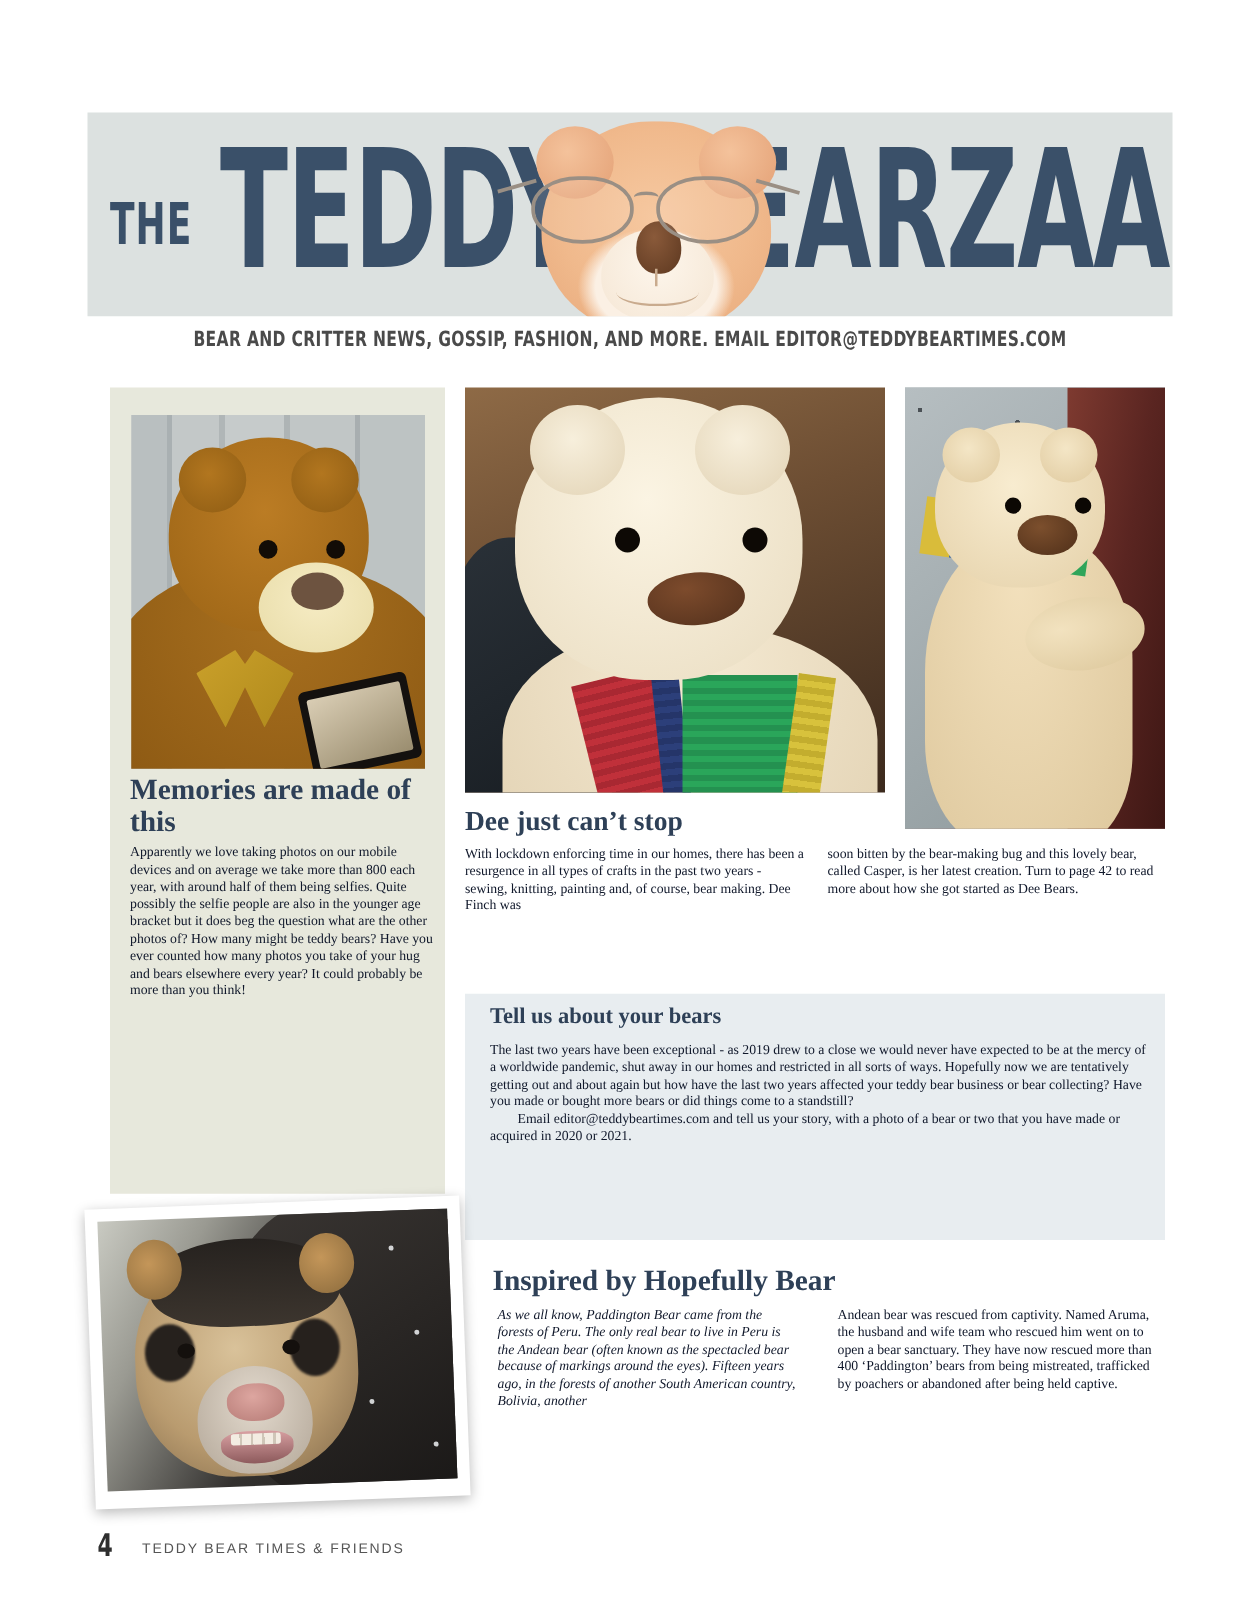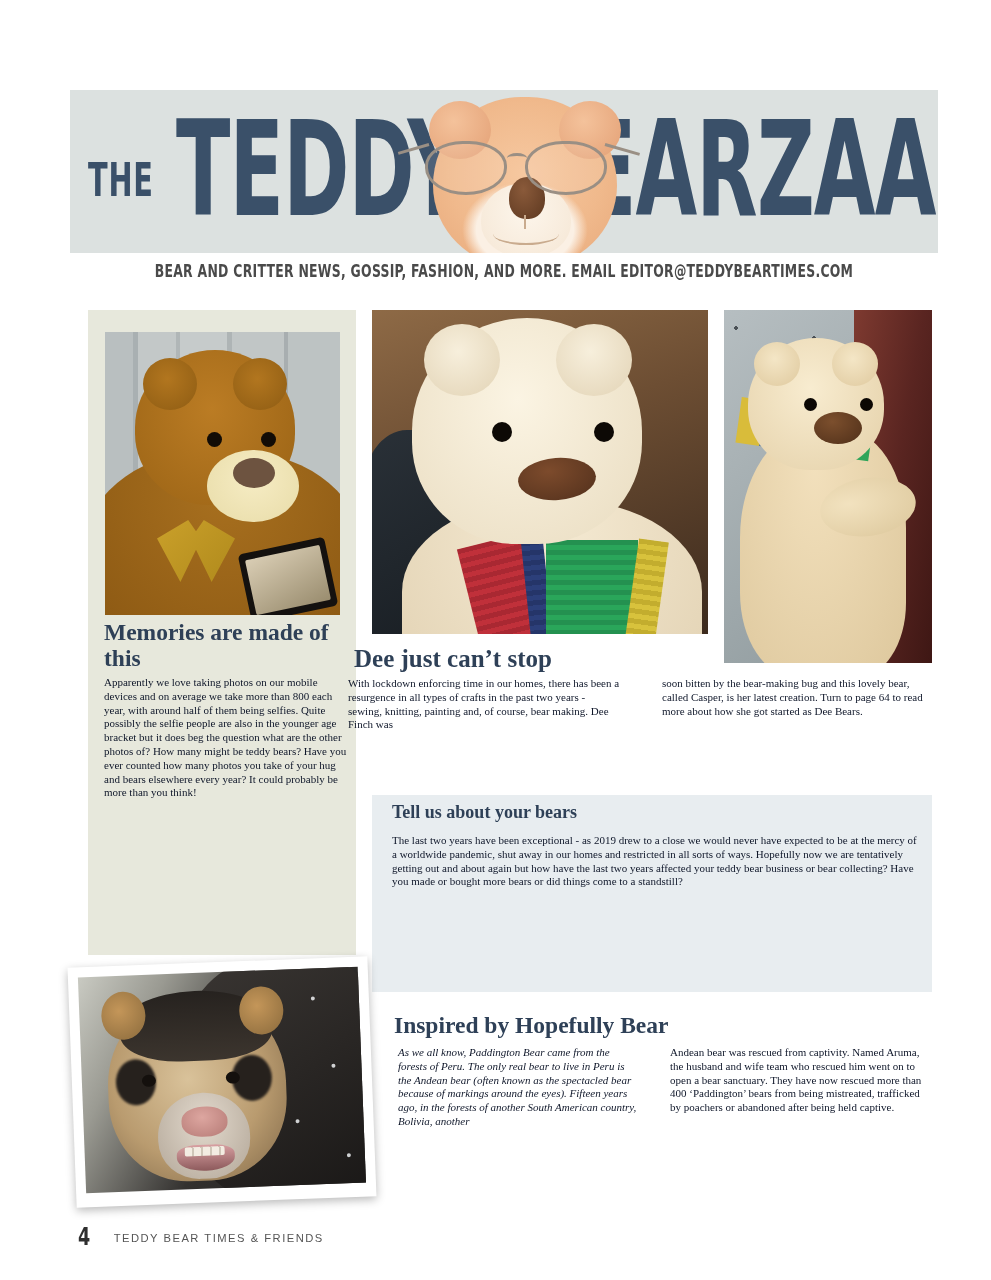--- a/index.html
+++ b/index.html
@@ -402,25 +402,25 @@
   .col-left-head {
     position: absolute; left: 104px; top: 620px;
     width: 250px; font-size: 23.5px;
   }
   .col-left-body {
     position: absolute; left: 104px; top: 676px;
     width: 243px;
   }
 
   .dee-head {
-    position: absolute; left: 354px; top: 645px;
-    width: 340px; font-size: 25px;
+    position: absolute; left: 372px; top: 645px;
+    width: 340px; font-size: 22px;
   }
   .dee-col1 {
-    position: absolute; left: 348px; top: 677px; width: 272px;
+    position: absolute; left: 372px; top: 677px; width: 272px;
   }
   .dee-col2 {
     position: absolute; left: 662px; top: 677px; width: 270px;
   }
 
   .tellus-box {
     position: absolute; left: 372px; top: 795px;
     width: 560px; height: 197px;
     background: #e8edf0;
   }
@@ -541,26 +541,27 @@
     <div class="pg-ear l"></div>
     <div class="pg-ear r"></div>
     <div class="pg-eye l"></div>
     <div class="pg-eye r"></div>
     <div class="pg-nose"></div>
   </div>
 </div>
 
 <div class="headline dee-head">Dee just can’t stop</div>
 <div class="body-text dee-col1">With lockdown enforcing time in our homes, there has been a resurgence in all types of crafts in the past two years - sewing, knitting, painting and, of course, bear making. Dee Finch was</div>
-<div class="body-text dee-col2">soon bitten by the bear-making bug and this lovely bear, called Casper, is her latest creation. Turn to page 64 to read more about how she got started as Dee Bears.</div>
+<div class="body-text dee-col2">soon bitten by the bear-making bug and this lovely bear, called Casper, is her latest creation. Turn to page 42 to read more about how she got started as Dee Bears.</div>
 
 <div class="tellus-box"></div>
 <div class="headline tellus-head">Tell us about your bears</div>
 <div class="body-text tellus-body">
   <div>The last two years have been exceptional - as 2019 drew to a close we would never have expected to be at the mercy of a worldwide pandemic, shut away in our homes and restricted in all sorts of ways. Hopefully now we are tentatively getting out and about again but how have the last two years affected your teddy bear business or bear collecting? Have you made or bought more bears or did things come to a standstill?</div>
+  <div class="indent">Email editor@teddybeartimes.com and tell us your story, with a photo of a bear or two that you have made or acquired in 2020 or 2021.</div>
 </div>
 
 <div class="polaroid">
   <div class="polaroid-inner">
     <div class="ab-body"></div>
     <div class="ab-head">
       <div class="ab-cap"></div>
       <div class="ab-ear l"></div>
       <div class="ab-ear r"></div>
       <div class="ab-patch l"></div>

